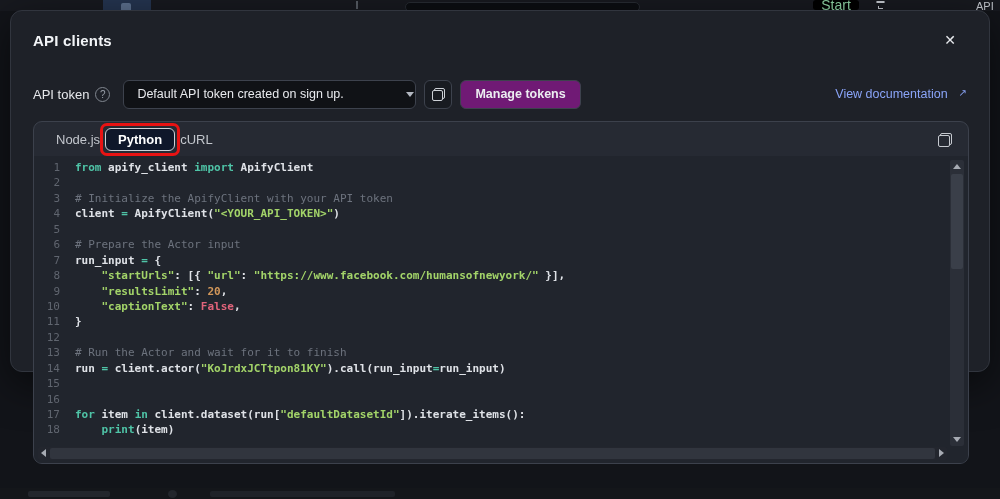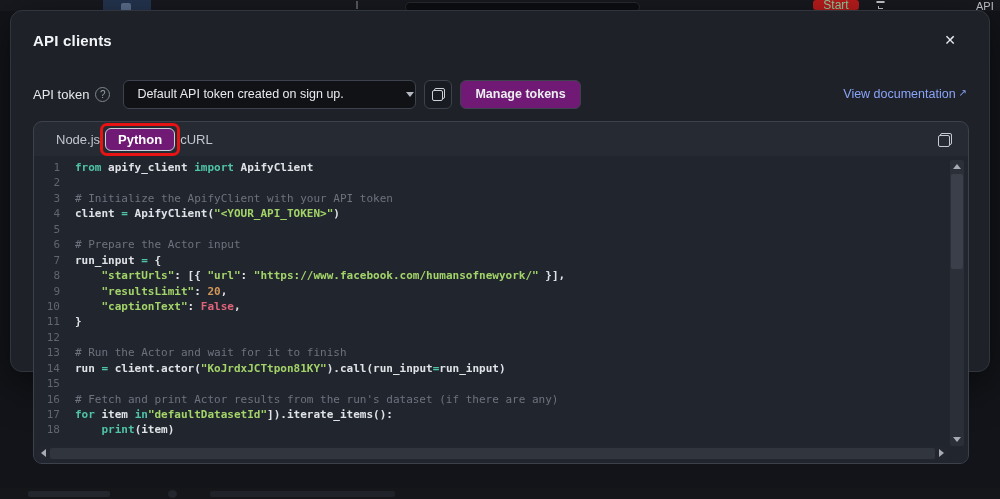--- a/index.html
+++ b/index.html
@@ -10,21 +10,21 @@
     position:relative;
     color:#e8eaee;
   }
 
   
   .bg-navbar { position:absolute; top:0; left:0; width:1000px; height:11px; background:#17191f; }
   .bg-logo   { position:absolute; top:0; left:103px; width:48px; height:10px; background:#24344f; }
   .bg-logo::after{ content:""; position:absolute; left:18px; top:3px; width:10px; height:7px; background:#5b6f8d; border-radius:2px 2px 0 0; }
   .bg-divider{ position:absolute; top:1px; left:356px; width:2px; height:8px; background:#565b63; }
   .bg-search { position:absolute; top:2px; left:405px; width:235px; height:10px; background:#0c0e12; border:1px solid #272b32; border-radius:5px; }
-  .bg-start  { position:absolute; top:0; left:813px; width:46px; height:10px; background:#b91c1c; border-radius:3px; font-size:12px; line-height:10px; text-align:center; color:#8fd3a4; }
+  .bg-start  { position:absolute; top:0; left:813px; width:46px; height:10px; background:#000000; border-radius:3px; font-size:14px; line-height:10px; text-align:center; color:#8fd3a4; }
   .bg-create { position:absolute; top:0; left:876px; height:11px; display:flex; align-items:flex-start; gap:5px; color:#c3c7cd; font-size:11px;flex-direction:column; }
   .bg-create .mini-icon{ width:9px; height:9px; border:1.3px solid #c3c7cd; border-radius:2px; margin-top:1px; position:relative; }
   .bg-create .mini-icon::after{ content:""; position:absolute; left:1px; top:4px; width:4px; height:2px; border-left:1.2px solid #c3c7cd; border-bottom:1.2px solid #c3c7cd; }
   .bg-api    { position:absolute; top:0; left:976px; color:#c3c7cd; font-size:11px; }
   .bg-bottom { position:absolute; left:0; bottom:0; width:1000px; height:11px; background:#14161a; }
   .bg-blob1  { position:absolute; left:28px; top:3px; width:82px; height:6px; background:#23262c; border-radius:2px; }
   .bg-blob2  { position:absolute; left:168px; top:2px; width:9px; height:8px; background:#23262c; border-radius:50%; }
   .bg-blob3  { position:absolute; left:210px; top:3px; width:185px; height:6px; background:#1f2228; border-radius:2px; }
 
   
@@ -46,30 +46,30 @@
   .token-select { margin-left:13px; width:293px; height:29px; background:#101216; border:1px solid #3d424d; border-radius:6px;
                   display:flex; align-items:center; padding:0 1px 0 13px; font-size:12.5px; color:#e8eaee; cursor:pointer; }
   .select-caret { margin-left:auto; width:0; height:0; border-left:4px solid transparent; border-right:4px solid transparent; border-top:5px solid #b3b8c1; }
   .icon-btn { margin-left:8px; width:28px; height:29px; background:#181b21; border:1px solid #3d424d; border-radius:6px;
               display:flex; align-items:center; justify-content:center; cursor:pointer; }
   .copy-glyph { position:relative; width:13px; height:13px; }
   .copy-glyph::before { content:""; position:absolute; right:0; top:0; width:9px; height:9px; border:1.4px solid #cdd1d7; border-radius:2px; }
   .copy-glyph::after  { content:""; position:absolute; left:0; bottom:0; width:9px; height:9px; border:1.4px solid #cdd1d7; border-radius:2px; background:#181b21; }
   .manage-btn { margin-left:8px; height:29px; padding:0 14px; background:#701a75; border:1px solid #3d424d; border-radius:6px;
                 font-size:12.5px; font-weight:600; color:#eceef1; font-family:"Liberation Sans",sans-serif; cursor:pointer; }
-  .doc-link { margin-left:auto; font-size:12.5px; color:#8aa4f8; text-decoration:none; display:flex; align-items:center; gap:3px; cursor:pointer; }
+  .doc-link { margin-left:auto; font-size:12.5px; color:#8aa4f8; text-decoration:none; display:flex; align-items:center; gap:11px; cursor:pointer; }
   .doc-arrow { font-size:10px; margin-top:-4px; }
 
   
   .code-wrap { position:absolute; left:22px; top:110px; width:936px; height:343px;
                background:#262a33; border:1px solid #3c414c; border-radius:9px; }
   .tab-bar { height:34px; display:flex; align-items:center; gap:0; padding-left:22px; position:relative; }
   .tab { font-size:13px; color:#c3c7cd; cursor:pointer; background:none; border:none; font-family:"Liberation Sans",sans-serif; }
   .tab-annotation { border:3px solid #e81313; border-radius:7px; padding:2px; display:inline-flex; }
-  .tab-active { background:#701a75; border:1px solid #cdd1d7; border-radius:6px; padding:3px 12px;
+  .tab-active { background:#0f172a; border:1px solid #cdd1d7; border-radius:6px; padding:3px 12px;
                 font-size:13px; font-weight:700; color:#ffffff; cursor:pointer; font-family:"Liberation Sans",sans-serif; }
   .tabbar-copy { position:absolute; right:10px; top:5px; width:26px; height:26px; background:none; border:none;
                  display:flex; align-items:center; justify-content:center; cursor:pointer; }
   .copy-glyph2 { position:relative; width:14px; height:14px; }
   .copy-glyph2::before { content:""; position:absolute; right:0; top:0; width:10px; height:10px; border:1.5px solid #c6cad0; border-radius:2px; }
   .copy-glyph2::after  { content:""; position:absolute; left:0; bottom:0; width:10px; height:10px; border:1.5px solid #c6cad0; border-radius:2px; background:#262a33; }
 
   .code-area { position:absolute; left:0; top:34px; right:0; bottom:0; background:#21252d;
                border-radius:0 0 8px 8px; overflow:hidden; }
   .code-scroll { position:absolute; left:0; top:4px; right:20px; bottom:16px; overflow:hidden; }
@@ -159,22 +159,22 @@
           <div class="code-line"><span class="ln">6</span><span class="tk-c"># Prepare the Actor input</span></div>
           <div class="code-line"><span class="ln">7</span><span class="tk-t">run_input </span><span class="tk-k">=</span><span class="tk-t"> {</span></div>
           <div class="code-line"><span class="ln">8</span><span class="tk-t">    </span><span class="tk-s">"startUrls"</span><span class="tk-t">: [{ </span><span class="tk-s">"url"</span><span class="tk-t">: </span><span class="tk-s">"https://www.facebook.com/humansofnewyork/"</span><span class="tk-t"> }],</span></div>
           <div class="code-line"><span class="ln">9</span><span class="tk-t">    </span><span class="tk-s">"resultsLimit"</span><span class="tk-t">: </span><span class="tk-n">20</span><span class="tk-t">,</span></div>
           <div class="code-line"><span class="ln">10</span><span class="tk-t">    </span><span class="tk-s">"captionText"</span><span class="tk-t">: </span><span class="tk-b">False</span><span class="tk-t">,</span></div>
           <div class="code-line"><span class="ln">11</span><span class="tk-t">}</span></div>
           <div class="code-line"><span class="ln">12</span></div>
           <div class="code-line"><span class="ln">13</span><span class="tk-c"># Run the Actor and wait for it to finish</span></div>
           <div class="code-line"><span class="ln">14</span><span class="tk-t">run </span><span class="tk-k">=</span><span class="tk-t"> client.actor(</span><span class="tk-s">"KoJrdxJCTtpon81KY"</span><span class="tk-t">).call(run_input</span><span class="tk-k">=</span><span class="tk-t">run_input)</span></div>
           <div class="code-line"><span class="ln">15</span></div>
-          <div class="code-line"><span class="ln">16</span><span class="tk-c"># Fetch and print Actor results from the run's dataset (if there are any)</span></div>
-          <div class="code-line"><span class="ln">17</span><span class="tk-k">for</span><span class="tk-t"> item </span><span class="tk-k">in</span><span class="tk-s">"defaultDatasetId"</span><span class="tk-t">]).iterate_items():</span></div>
+          <div class="code-line"><span class="ln">16</span></div>
+          <div class="code-line"><span class="ln">17</span><span class="tk-k">for</span><span class="tk-t"> item </span><span class="tk-k">in</span><span class="tk-t"> client.dataset(run[</span><span class="tk-s">"defaultDatasetId"</span><span class="tk-t">]).iterate_items():</span></div>
           <div class="code-line"><span class="ln">18</span><span class="tk-t">    </span><span class="tk-k">print</span><span class="tk-t">(item)</span></div>
         </div>
       <div class="vscroll">
         <span class="arr-up"></span>
         <span class="thumb"></span>
         <span class="arr-down"></span>
       </div>
       <div class="hscroll">
         <span class="arr-left"></span>
         <span class="thumb"></span>

